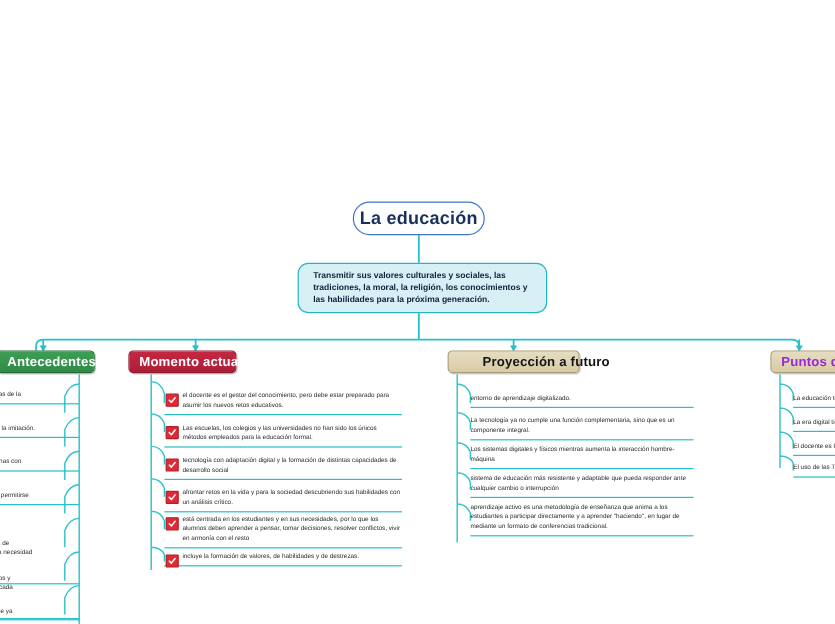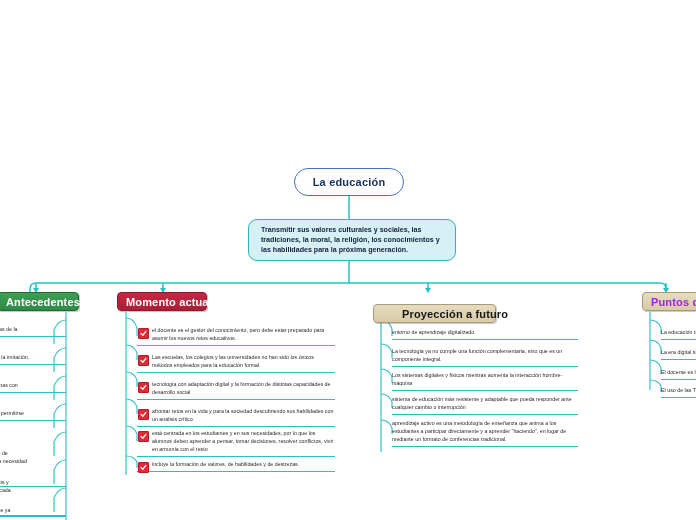--- a/index.html
+++ b/index.html
@@ -19,21 +19,21 @@
     left:294px;top:168px;
     width:110px;height:28px;
     border:1.6px solid #3f76c4;
     border-radius:14px;
     background:#ffffff;
     display:flex;align-items:center;justify-content:center;
     box-sizing:border-box;
     z-index:5;
   }
   .root-node span{
-    font-size:11px;font-weight:bold;color:#17305c;letter-spacing:.2px;
+    font-size:15px;font-weight:bold;color:#17305c;letter-spacing:.2px;
   }
 
   
   .desc-node{
     position:absolute;
     left:248px;top:219px;
     width:208px;height:42px;
     border:1.3px solid #27b6bd;
     border-radius:9px;
     background:#d6f0f5;
@@ -211,21 +211,21 @@
 s por cada</p>
   </div>
   <div class="leaf" style="left:-14px;top:489px;width:80px;white-space:pre-line;">
     <p>ble que ya
 s o</p>
   </div>
   <div class="leaf" style="left:-14px;top:514px;width:80px;">
     <p></p>
   </div>
 
-  <div class="bhead red" style="left:117px;top:292px;width:90px;">
+  <div class="bhead red" style="left:107px;top:292px;width:90px;">
     <span>Momento actual</span>
   </div>
 
   <div class="leaf chk" style="left:137px;top:327px;width:198px;">
     <span class="chkbox">
       <svg width="7" height="7" viewBox="0 0 10 10">
           <path d="M1.5,5 L4,7.5 L8.5,2" stroke="#ffffff" stroke-width="1.8" fill="none" stroke-linecap="round" stroke-linejoin="round"></path>
         </svg>
     </span>
     <p>el docente es el gestor del conocimiento, pero debe estar preparado para asumir los nuevos retos educativos.</p>
@@ -269,21 +269,21 @@
 
   <div class="leaf chk" style="left:137px;top:461px;width:198px;">
     <span class="chkbox">
       <svg width="7" height="7" viewBox="0 0 10 10">
           <path d="M1.5,5 L4,7.5 L8.5,2" stroke="#ffffff" stroke-width="1.8" fill="none" stroke-linecap="round" stroke-linejoin="round"></path>
         </svg>
     </span>
     <p>incluye la formación de valores, de habilidades y de destrezas.</p>
   </div>
 
-  <div class="bhead tan" style="left:373px;top:304px;width:123px;padding-left:28px;">
+  <div class="bhead tan" style="left:373px;top:292px;width:110px;padding-left:28px;">
     <span>Proyección a futuro</span>
   </div>
 
   <div class="leaf" style="left:392px;top:329px;width:186px;">
     <p>entorno de aprendizaje digitalizado.</p>
   </div>
   <div class="leaf" style="left:392px;top:348px;width:186px;">
     <p>La tecnología ya no cumple una función complementaria, sino que es un componente integral.</p>
   </div>
   <div class="leaf" style="left:392px;top:372px;width:186px;">

